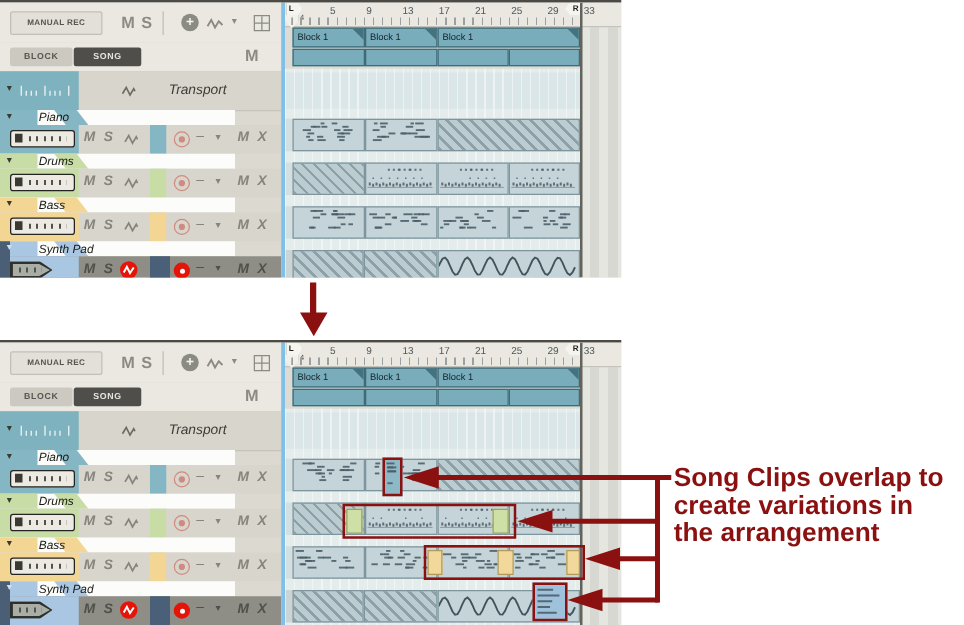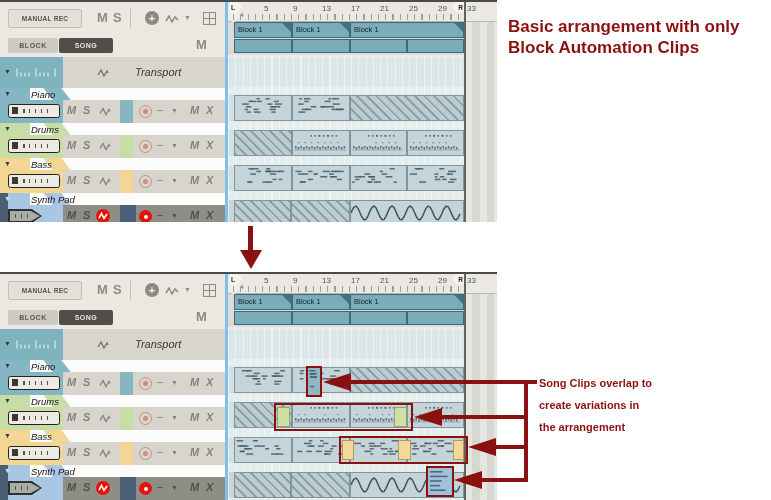--- a/index.html
+++ b/index.html
@@ -43,21 +43,21 @@
             border-bottom:1px solid #c6c3bb;}
   .transstrip{position:absolute;left:0;top:0;width:63px;height:100%;background:var(--transport-strip);}
   .transstrip .tri{position:absolute;left:4px;top:11px;}
   .rulericon{position:absolute;left:16px;top:11px;width:40px;height:9px;stroke:#f2f6f6;stroke-width:1px;}
   .transzig{position:absolute;left:97px;top:11px;width:12px;height:10px;stroke:#6b6b64;fill:none;stroke-width:1.3px;}
   .translabel{position:absolute;left:135px;top:9px;font-size:11px;color:#3c3b36;}
   .tri{font-size:7px;color:#3a3a34;line-height:1;}
 
   .rows{position:absolute;left:0;top:31px;width:225px;bottom:0;}
   .trow{position:absolute;left:0;width:225px;height:35px;}
-  .namerow{position:absolute;left:0;top:0;width:225px;height:12px;background:#fcfcfa;}
+  .namerow{position:absolute;left:0;top:0;width:188px;height:12px;background:#fcfcfa;}
   .tabshape{position:absolute;left:0;top:0;width:30px;height:12px;}
   .tabshape::after{content:"";position:absolute;left:48px;top:0;width:18px;height:12px;
                    background:inherit;transform:skewX(38deg);}
   .namerow .tri{position:absolute;left:4px;top:2px;}
   .tname{position:absolute;left:31px;top:1px;font-size:9.5px;color:#191914;}
   .ctrlrow{position:absolute;left:0;top:12px;width:225px;height:23px;background:#d8d5cc;}
   .cstrip{position:absolute;left:0;top:0;width:63px;height:100%;}
   .meter{position:absolute;left:8px;top:4px;width:52px;height:14px;background:#eceae2;
          border:1.5px solid #23231f;border-radius:2.5px;box-sizing:border-box;}
   .mk{position:absolute;left:3px;top:2px;width:6px;height:7px;background:#3a3a33;}
@@ -146,21 +146,21 @@
   #sc-drums{left:274px;top:129px;width:139px;height:28px;}
   #sc-bass{left:339px;top:162px;width:129px;height:28px;}
   #sc-synth{left:426px;top:192px;width:28px;height:31px;background:#9fc2dc;}
   .cap{position:absolute;top:1.5px;height:20px;box-sizing:border-box;border:1px solid #9aa06a;}
   .capg{background:#cfe0a6;}
   .capo{background:#f3d89c;border-color:#b09a5c;}
 
   
   .annot{position:absolute;color:var(--annotation-red);font-weight:bold;white-space:pre-line;z-index:20;}
   .annot-top{left:508px;top:16px;font-size:17px;line-height:21px;}
-  .annot-bottom{left:539px;top:372px;font-size:11px;line-height:22px;}
+  .annot-bottom{left:539px;top:372px;font-size:21px;line-height:22px;}
   .mar{position:absolute;background:var(--maroon-arrow);z-index:18;}
   .da-stem{left:248px;top:226px;width:5px;height:25px;}
   .da-head{position:absolute;left:240px;top:250px;width:0;height:0;z-index:18;background:none;
            border-left:11px solid transparent;border-right:11px solid transparent;
            border-top:19px solid var(--maroon-arrow);}
   .co-head{position:absolute;width:0;height:0;z-index:19;
            border-top:9px solid transparent;border-bottom:9px solid transparent;
            border-right:28px solid var(--maroon-arrow);}
 </style>
 </head>
@@ -1068,22 +1068,20 @@
           </div>
         </div>
       </div>
     <div class="emptycols"></div>
     <div class="edgeline"></div>
   </section>
 
   <div class="mar da-stem"></div>
   <div class="da-head"></div>
 
-  <div class="annot annot-top">Basic arrangement with only
-Block Automation Clips</div>
   <div class="annot annot-bottom">Song Clips overlap to
 create variations in
 the arrangement</div>
 
   <div class="co-head" style="left:323px;top:373px"></div>
   <div class="mar" style="left:349px;top:380px;width:188px;height:4px"></div>
   <div class="co-head" style="left:414px;top:408px"></div>
   <div class="mar" style="left:440px;top:415px;width:87px;height:4px"></div>
   <div class="co-head" style="left:468px;top:438px"></div>
   <div class="mar" style="left:494px;top:445px;width:33px;height:4px"></div>

